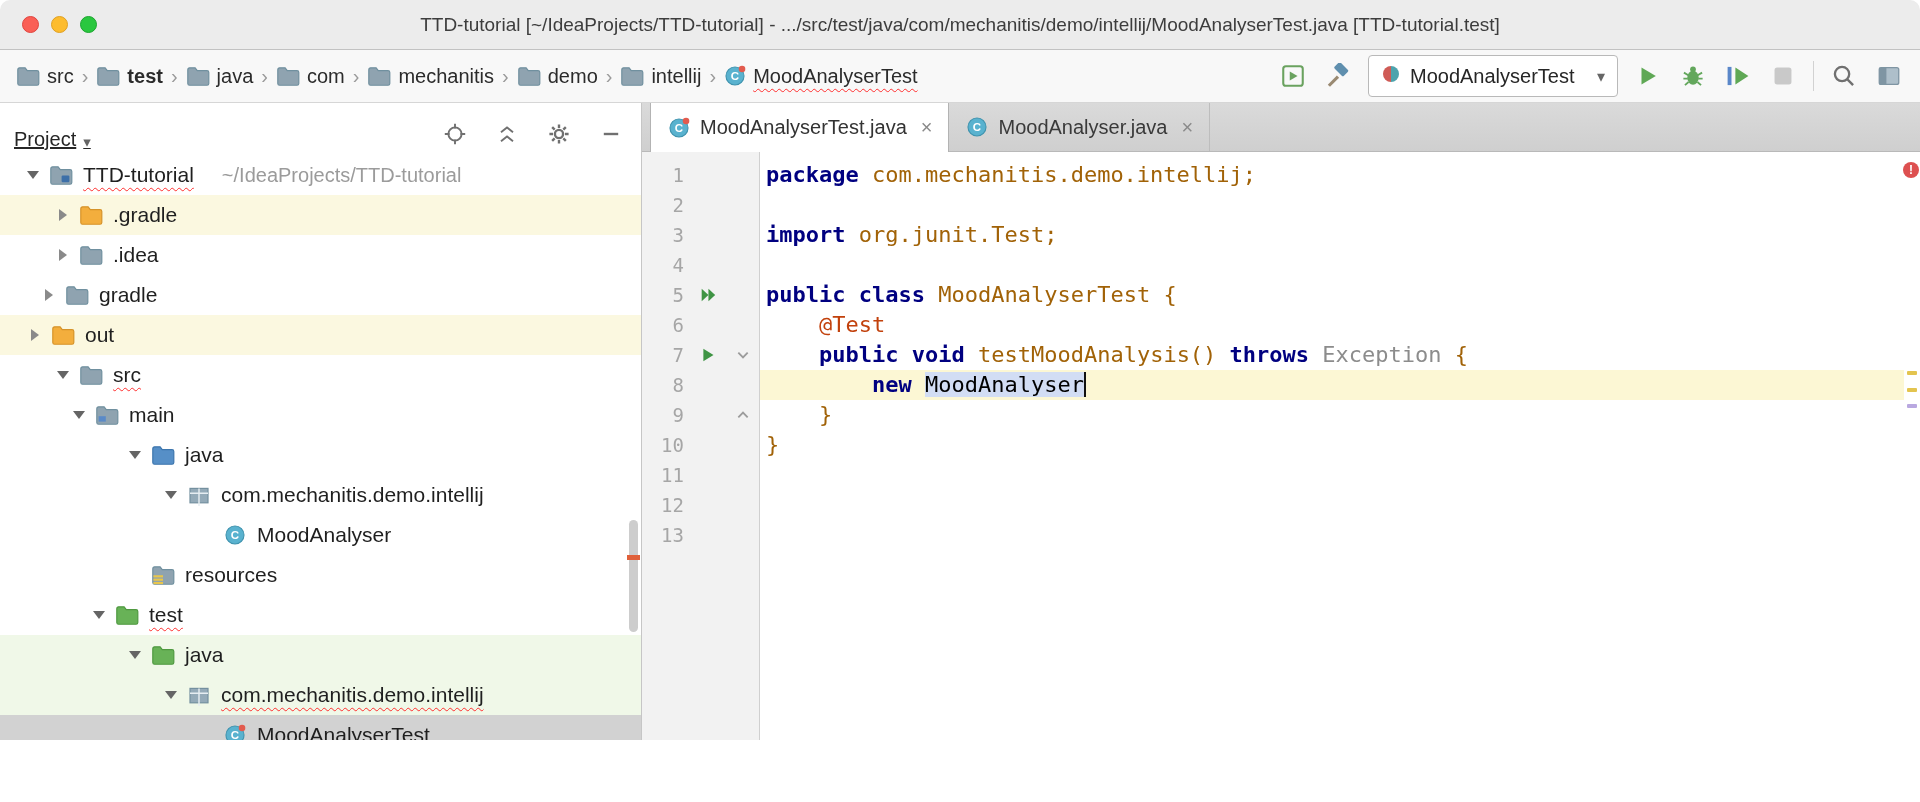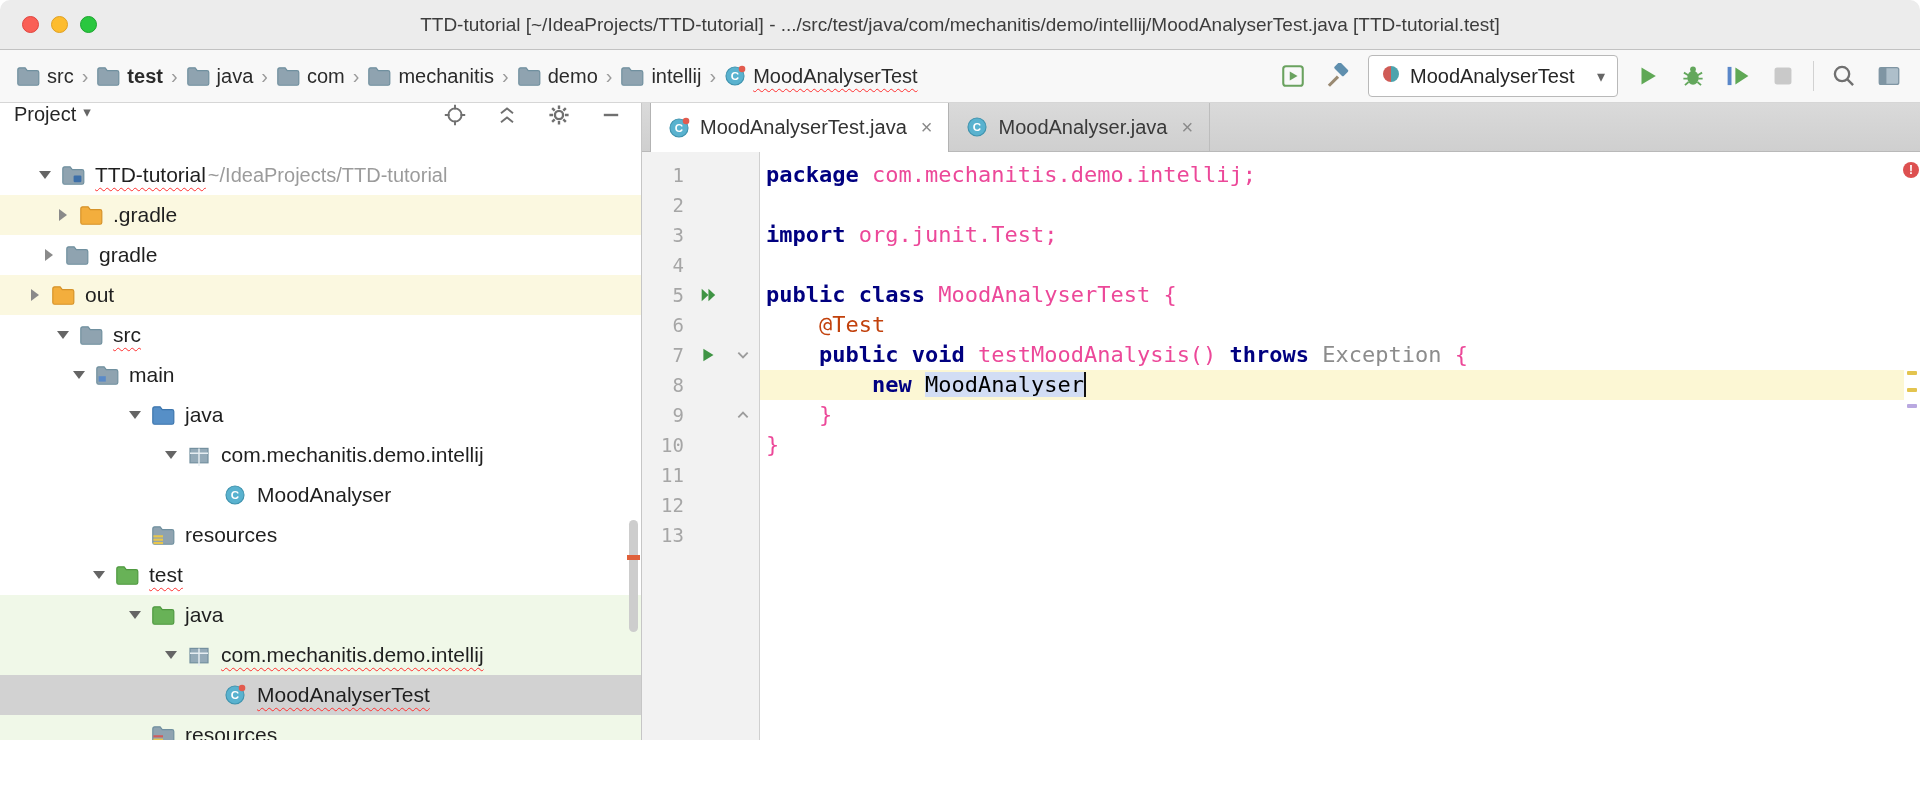--- a/index.html
+++ b/index.html
@@ -24,34 +24,34 @@
   .bold { font-weight:bold; }
   .toolbar-right { margin-left:auto; display:flex; align-items:center; gap:15px; }
   .tbicon { display:flex; align-items:center; justify-content:center; width:30px; height:30px; }
   .run-combo { height:42px; background:#fff; border:1px solid #b9b9b9; border-radius:4px; display:flex; align-items:center; gap:9px; padding:0 12px; font-size:20px; color:#262626; min-width:250px; }
   .combo-caret { color:#666; margin-left:auto; font-size:16px; }
   .tsep { width:1px; height:30px; background:#d2d2d2; }
 
   
   .main { display:flex; height:699px; }
   .project-panel { width:642px; border-right:1px solid #c6c6c6; position:relative; background:#fff; flex:none; }
-  .panel-header { height:48px; display:flex; align-items:flex-start; padding:0 14px; font-size:20px; color:#262626; }
+  .panel-header { height:48px; display:flex; align-items:flex-end; padding:0 14px; font-size:20px; color:#262626;text-decoration:underline; }
   .header-caret { margin-left:7px; color:#666; font-size:15px; }
   .header-icons { margin-left:auto; display:flex; align-items:center; gap:28px; margin-right:4px; }
   .tree { position:absolute; top:48px; left:0; right:0; bottom:0; padding-top:4px; overflow:hidden; }
   .trow { height:40px; display:flex; align-items:center; font-size:21px; color:#1f1f1f; white-space:nowrap; }
   .bg-yellow { background:#fbf8e0; }
   .bg-green  { background:#f0f8e8; }
   .sel       { background:#d2d2d2; }
   .tw { width:26px; flex:none; display:flex; justify-content:center; }
   .tw.open::before   { content:''; border-left:6px solid transparent; border-right:6px solid transparent; border-top:8px solid #656565; }
   .tw.closed::before { content:''; border-top:6px solid transparent; border-bottom:6px solid transparent; border-left:8px solid #8a8a8a; }
   .ticon { width:30px; flex:none; display:flex; justify-content:center; margin-right:7px; }
   .ticon svg { display:block; }
-  .thint { color:#9b9b9b; margin-left:2px; font-size:20px; }
+  .thint { color:#9b9b9b; margin-left:28px; font-size:20px; }
   .wavy { text-decoration-line:underline; text-decoration-style:wavy; text-decoration-color:#ff2f2f; text-decoration-thickness:1px; text-underline-offset:5px; }
   .pthumb { position:absolute; right:3px; top:417px; width:9px; height:112px; background:#cdcdcd; border-radius:5px; }
   .pmark { position:absolute; right:1px; top:452px; width:13px; height:5px; background:#e0603a; z-index:2; }
 
   
   .editor { flex:1; min-width:0; display:flex; flex-direction:column; }
   .tabbar { height:49px; background:linear-gradient(#dadada,#cfcfcf); border-bottom:1px solid #b9b9b9; display:flex; align-items:stretch; padding-left:8px; }
   .tab { display:flex; align-items:center; gap:9px; padding:0 16px; font-size:20px; color:#333; }
   .tab.active { background:#fff; border-left:1px solid #b3b3b3; border-right:1px solid #b3b3b3; margin-bottom:-1px; }
   .tab.inactive { border-right:1px solid #bdbdbd; color:#3a3a3a; }
@@ -60,21 +60,21 @@
   .editor-body { flex:1; display:flex; position:relative; background:#fff; }
   .gutter { width:118px; flex:none; background:#f2f2f2; border-right:1px solid #d0d0d0; padding-top:8px; }
   .grow { height:30px; display:flex; align-items:center; }
   .ln { width:46px; flex:none; text-align:right; font-family:"DejaVu Sans Mono",monospace; font-size:19px; color:#a6a6a6; padding-right:4px; }
   .gicon { width:42px; flex:none; display:flex; justify-content:center; }
   .gfold { width:26px; flex:none; display:flex; justify-content:center; }
   .code { flex:1; min-width:0; padding-top:8px; }
   .code-line { height:30px; font-family:"DejaVu Sans Mono",monospace; font-size:22px; line-height:30px; white-space:pre; padding-left:6px; color:#000; }
   .code-line.current { background:#fcf7d4; }
   .tk-kw { color:#000080; font-weight:bold; }
-  .tk-plain { color:#ec4899; }
+  .tk-plain { color:#a16207; }
   .tk-ann { color:#c2410c; }
   .tk-muted { color:#8c8c8c; }
   .tk-ref { background:#d2ddf4; }
   .caret-bar { display:inline-block; width:2px; height:25px; background:#111; vertical-align:-5px; }
   .stripe { width:16px; flex:none; position:relative; background:#fff; }
   .insp { position:absolute; top:10px; right:1px; width:16px; height:16px; border-radius:50%; background:#dd5050; color:#fff; font-size:12px; font-weight:bold; display:flex; align-items:center; justify-content:center; }
   .mark { position:absolute; right:3px; width:10px; height:4px; border-radius:1px; }
   .mark.warn1 { top:219px; background:#e3c44f; }
   .mark.warn2 { top:236px; background:#e3c44f; }
   .mark.caretm { top:252px; background:#b9a8e0; }
@@ -258,39 +258,48 @@
               </svg>
           </span>
           <span>
             <svg width="24" height="24" viewBox="0 0 20 20">
                 <path d="M4 10h12" stroke="#707070" stroke-width="2"></path>
               </svg>
           </span>
         </span>
       </div>
       <div class="tree" id="tree">
-          <div class="trow" style="padding-left:32px">
+          <div class="trow" style="padding-left:20px">
             <span class="tw open"></span>
             <span class="ticon">
               <svg width="24" height="22" viewBox="0 0 20 18">
                 <path d="M1.5 4c0-1 .6-1.8 1.5-1.8h4.6l1.8 2.3h8.1c.8 0 1.5.7 1.5 1.5v9.2c0 .8-.7 1.5-1.5 1.5H3c-.9 0-1.5-.7-1.5-1.5z" fill="#8fa3b0" stroke="#70909f"></path>
                 <rect x="10.5" y="9.5" width="6.5" height="5.5" rx="1" fill="#3d6fa8"></rect>
               </svg>
             </span>
             <span class="tlabel wavy">TTD-tutorial</span>
             <span class="thint">~/IdeaProjects/TTD-tutorial</span>
           </div>
           <div class="trow bg-yellow" style="padding-left:50px">
             <span class="tw closed"></span>
             <span class="ticon">
               <svg width="24" height="22" viewBox="0 0 20 18">
                 <path d="M1.5 4c0-1 .6-1.8 1.5-1.8h4.6l1.8 2.3h8.1c.8 0 1.5.7 1.5 1.5v9.2c0 .8-.7 1.5-1.5 1.5H3c-.9 0-1.5-.7-1.5-1.5z" fill="#f3ae3d" stroke="#d6932a"></path>
               </svg>
             </span>
             <span class="tlabel">.gradle</span>
+          </div>
+          <div class="trow" style="padding-left:50px">
+            <span class="tw closed"></span>
+            <span class="ticon">
+              <svg width="24" height="22" viewBox="0 0 20 18">
+                <path d="M1.5 4c0-1 .6-1.8 1.5-1.8h4.6l1.8 2.3h8.1c.8 0 1.5.7 1.5 1.5v9.2c0 .8-.7 1.5-1.5 1.5H3c-.9 0-1.5-.7-1.5-1.5z" fill="#8fa3b0" stroke="#70909f"></path>
+              </svg>
+            </span>
+            <span class="tlabel">.idea</span>
           </div>
           <div class="trow" style="padding-left:36px">
             <span class="tw closed"></span>
             <span class="ticon">
               <svg width="24" height="22" viewBox="0 0 20 18">
                 <path d="M1.5 4c0-1 .6-1.8 1.5-1.8h4.6l1.8 2.3h8.1c.8 0 1.5.7 1.5 1.5v9.2c0 .8-.7 1.5-1.5 1.5H3c-.9 0-1.5-.7-1.5-1.5z" fill="#8fa3b0" stroke="#70909f"></path>
               </svg>
             </span>
             <span class="tlabel">gradle</span>
           </div>

